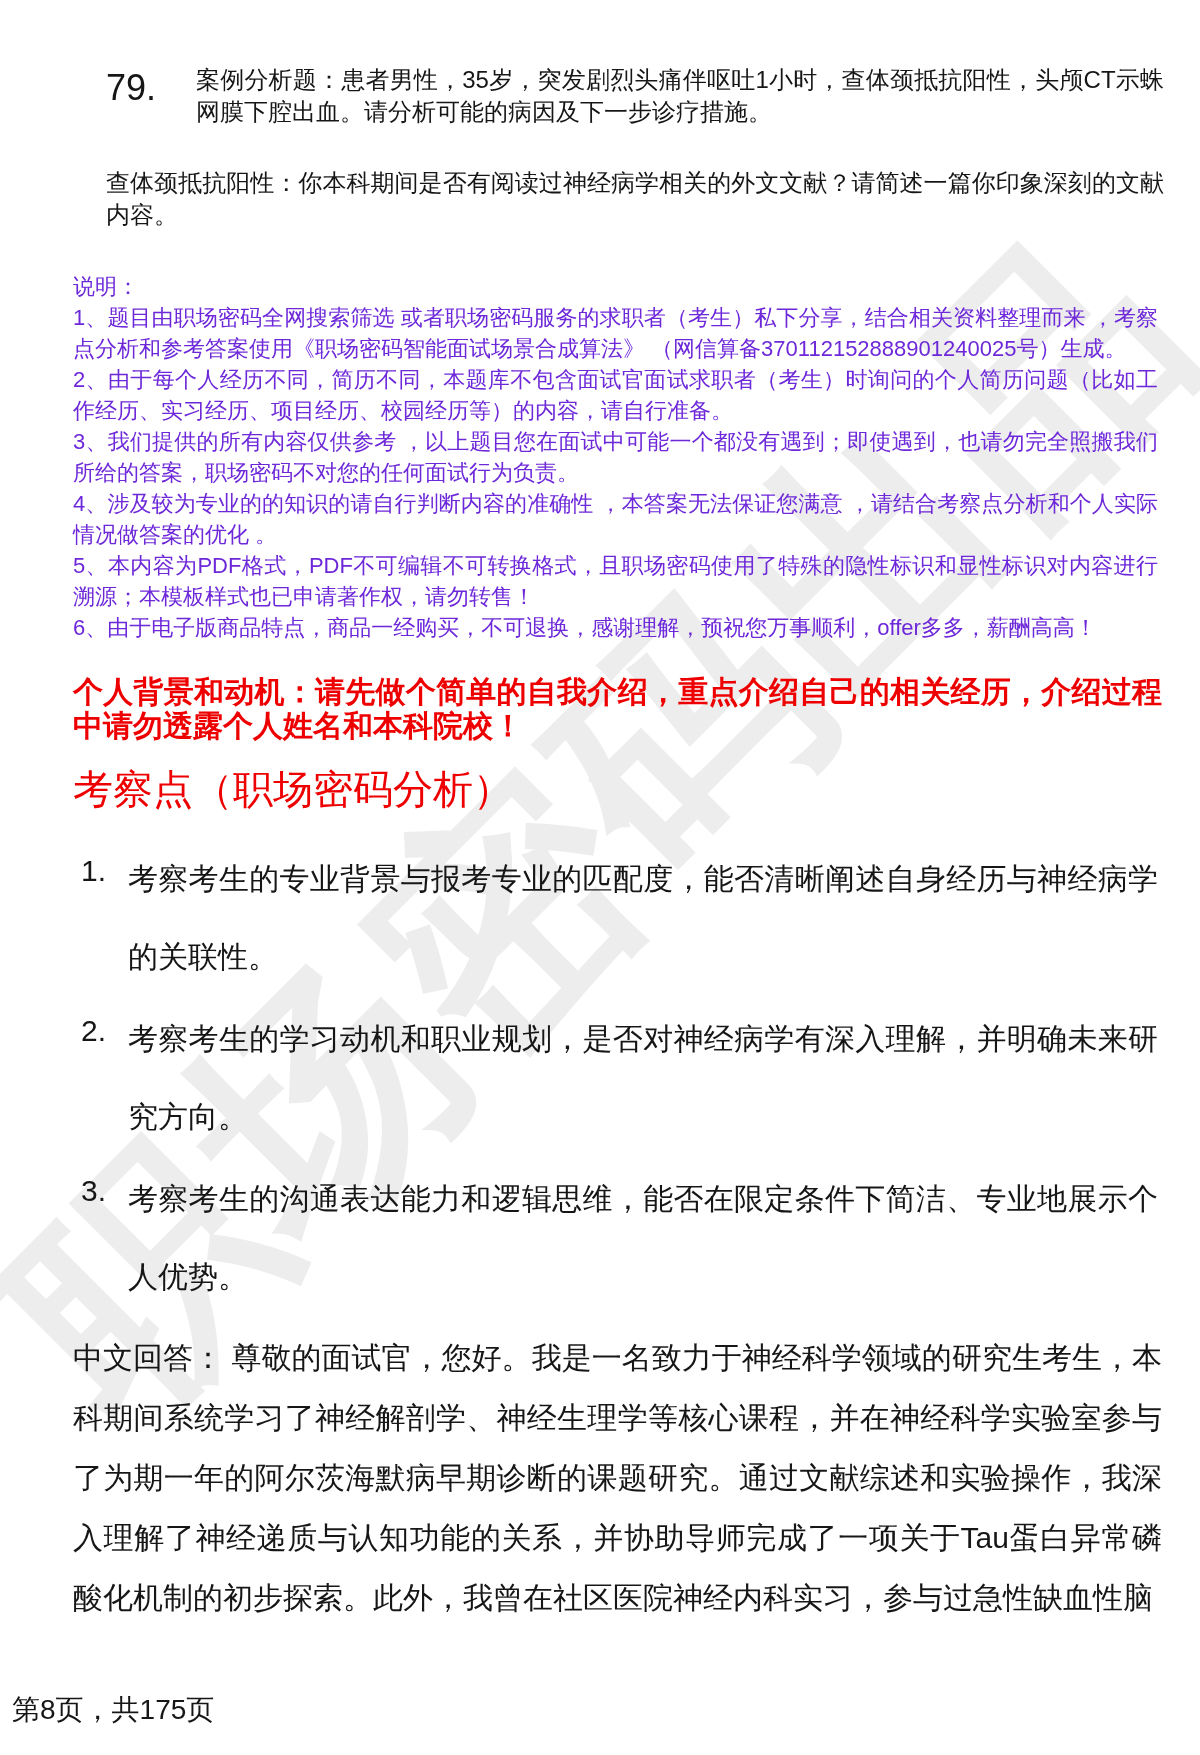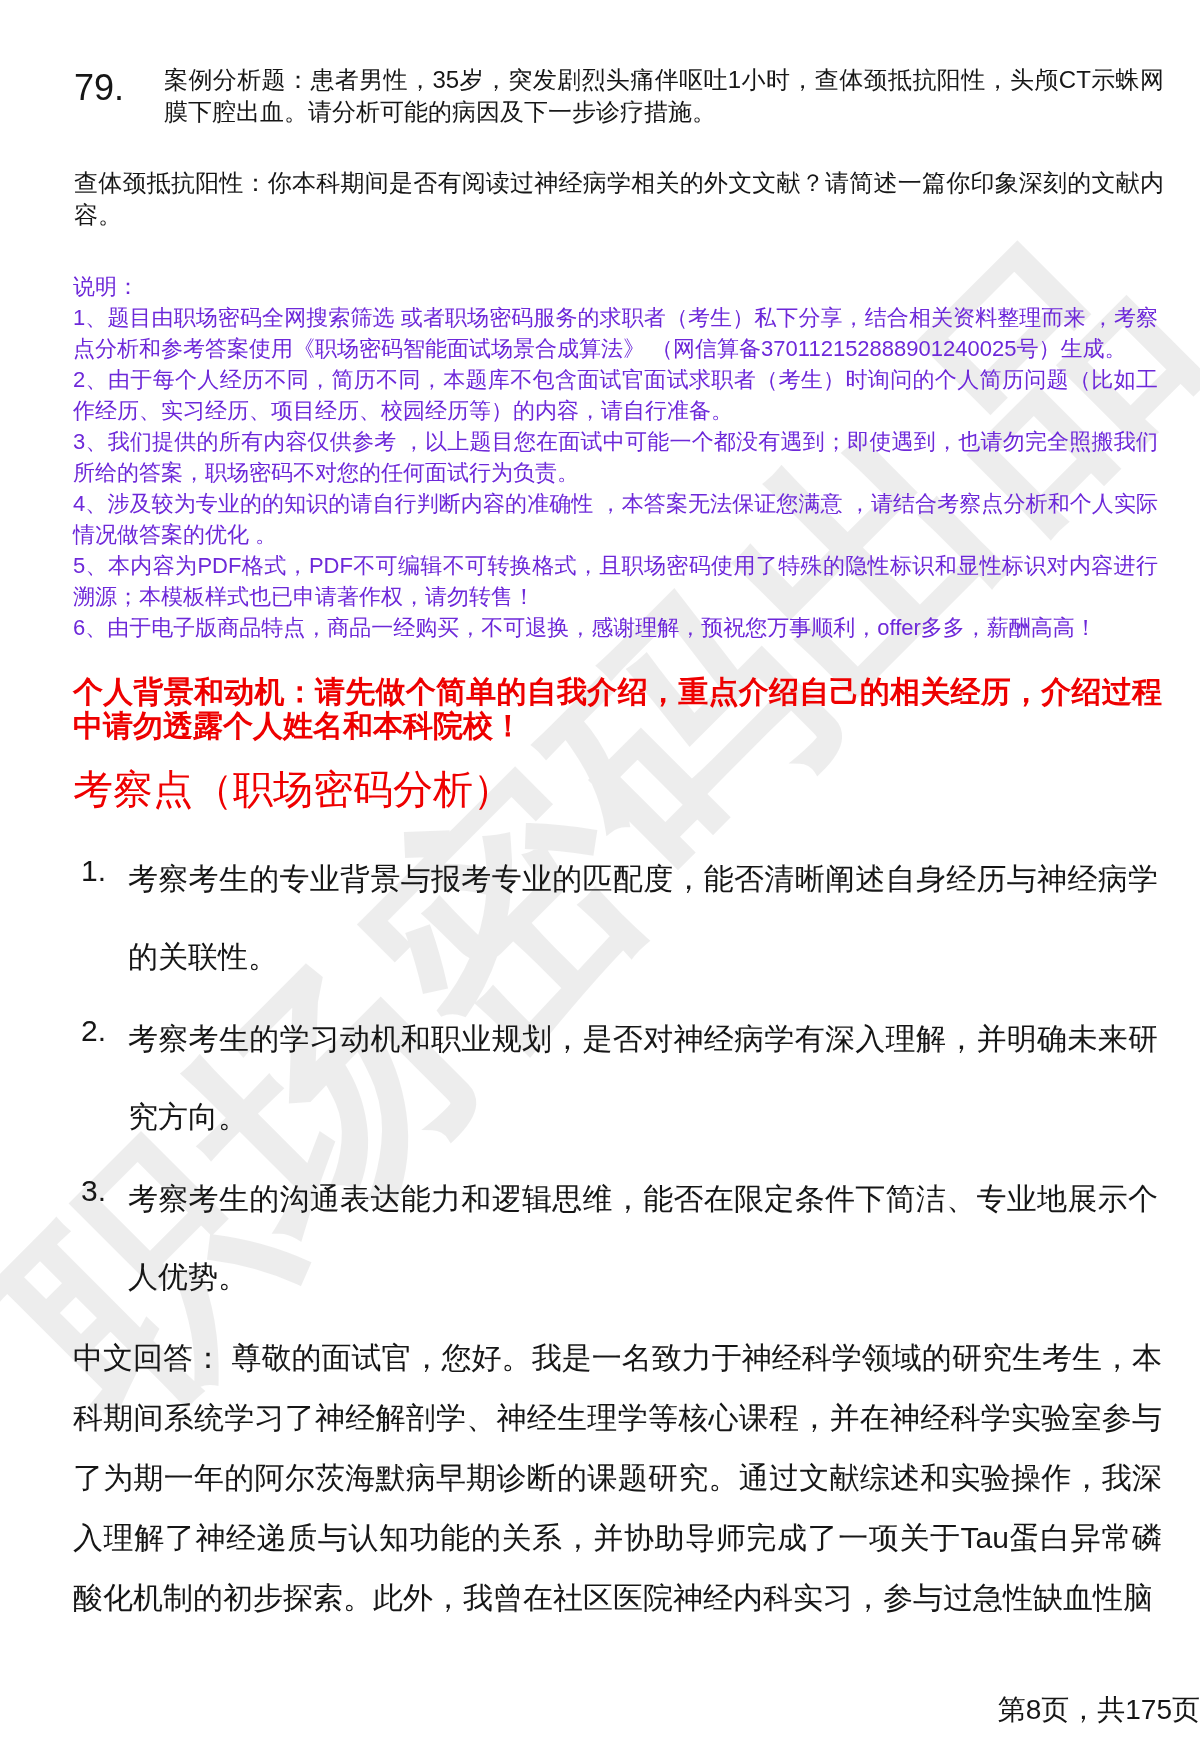--- a/index.html
+++ b/index.html
@@ -17,21 +17,21 @@
     transform:translate(-50%,-50%) rotate(-45deg);
     font-size:250px;
     font-weight:700;
     color:rgba(0,0,0,0.07);
     white-space:nowrap;
     z-index:0;
     letter-spacing:6px;
     user-select:none;
   }
   .content{position:relative;z-index:1;}
-  .question-list{padding:64px 36px 0 74px;}
+  .question-list{padding:64px 36px 0 106px;}
   .question{display:flex;margin-bottom:40px;}
   .q-num{width:90px;flex:0 0 90px;font-size:36px;line-height:1.32;}
   .q-text{flex:1;font-size:24px;line-height:1.32;text-align:justify;}
   .notes{margin:36px 42px 0 73px;font-size:22px;line-height:31px;color:#6d28d9;}
   .notes div{text-align:justify;}
   .red-para{
     margin:32px 38px 0 73px;
     font-size:30px;line-height:34px;
     font-weight:700;color:#ee0000;text-align:justify;
   }
@@ -43,22 +43,22 @@
   .points{margin:28px 42px 0 81px;}
   .point{display:flex;margin-bottom:4px;}
   .p-num{width:47px;flex:0 0 47px;font-size:30px;line-height:62px;}
   .p-text{flex:1;font-size:30px;line-height:78px;text-align:justify;}
   .answer{
     margin:12px 38px 0 73px;
     font-size:30px;line-height:60px;text-align:justify;
   }
   .answer-label{white-space:pre;}
   .footer{
-    position:absolute;left:4px;right:0;bottom:26px;
-    text-align:right;font-size:28px;color:#161616;
+    position:absolute;left:12px;right:0;bottom:26px;
+    text-align:left;font-size:28px;color:#161616;
   }
 </style>
 </head>
 <body>
 
 <div class="page">
 
   <div class="watermark">职场密码出品</div>
 
   <div class="content">

